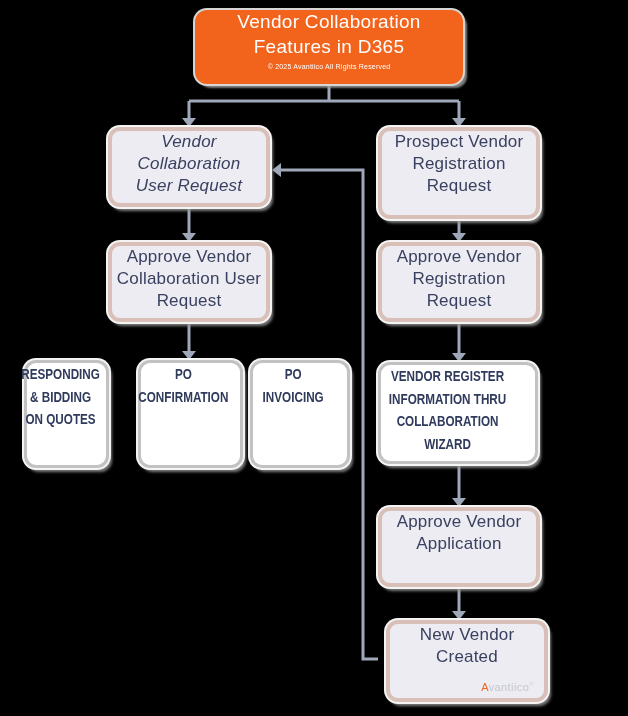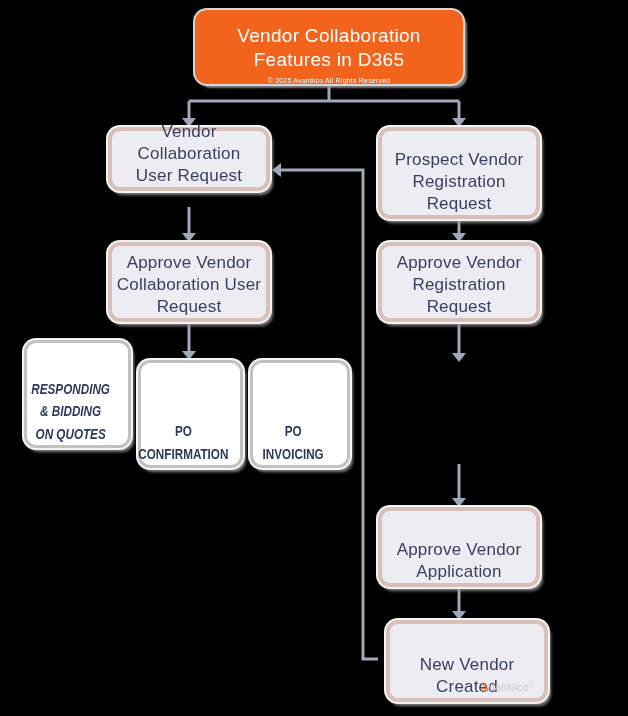--- a/index.html
+++ b/index.html
@@ -17,21 +17,21 @@
     width: 628px; height: 716px;
     pointer-events: none;
   }
   .node {
     position: absolute;
     box-sizing: border-box;
     border-radius: 12px;
     display: flex;
     flex-direction: column;
     align-items: center;
-    justify-content: flex-end;
+    justify-content: flex-start;
     text-align: center;
   }
   .node-title {
     left: 195px; top: 10px; width: 268px; height: 74px;
     background: #F2641C;
     border-radius: 12px;
     box-shadow: 0 0 0 2px #d6d6d6, 4px 4px 2px rgba(150,150,150,0.85);
   }
   .title-text {
     color: #ffffff;
@@ -69,23 +69,23 @@
     font-size: 15px;
     font-weight: bold;
     line-height: 1.5;
     white-space: pre-line;
     width: 128%;
     margin-left: -14%;
     transform: scaleX(0.78);
     transform-origin: center;
   }
   
-  .n-l1 { left: 108px; top: 127px; width: 162px; height: 64px; }
+  .n-l1 { left: 108px; top: 127px; width: 162px; height: 80px; font-style: italic; }
   .n-l2 { left: 108px; top: 242px; width: 162px; height: 80px; }
-  .n-b1 { left: 24px;  top: 340px; width: 107px; height: 108px; font-style: italic; }
+  .n-b1 { left: 24px;  top: 360px; width: 85px; height: 108px; }
   .n-b2 { left: 138px; top: 360px; width: 105px; height: 108px; }
   .n-b3 { left: 250px; top: 360px; width: 100px; height: 108px; }
   .n-r1 { left: 378px; top: 127px; width: 162px; height: 92px; }
   .n-r2 { left: 378px; top: 242px; width: 162px; height: 80px; }
   .n-r3 { left: 378px; top: 362px; width: 160px; height: 102px; }
   .n-r4 { left: 378px; top: 507px; width: 162px; height: 80px; }
   .n-r5 { left: 378px; top: 620px; width: 162px; height: 82px; margin-left: 8px; }
   .brand-logo {
     position: absolute;
     bottom: 5px;
@@ -165,20 +165,26 @@
 Registration
 Request</span>
   </div>
 
   <div class="node node-rose n-r2">
     <span class="node-label">Approve Vendor
 Registration
 Request</span>
   </div>
 
+  <div class="node node-white n-r3">
+    <span class="node-label-condensed">VENDOR REGISTER
+INFORMATION THRU
+COLLABORATION
+WIZARD</span>
+  </div>
 
   <div class="node node-rose n-r4">
     <span class="node-label">Approve Vendor
 Application</span>
   </div>
 
   <div class="node node-rose n-r5">
     <span class="node-label">New Vendor
 Created</span>
     <span class="brand-logo"><span class="logo-a">A</span><span>vantiico</span><span class="logo-mark">®</span></span>

